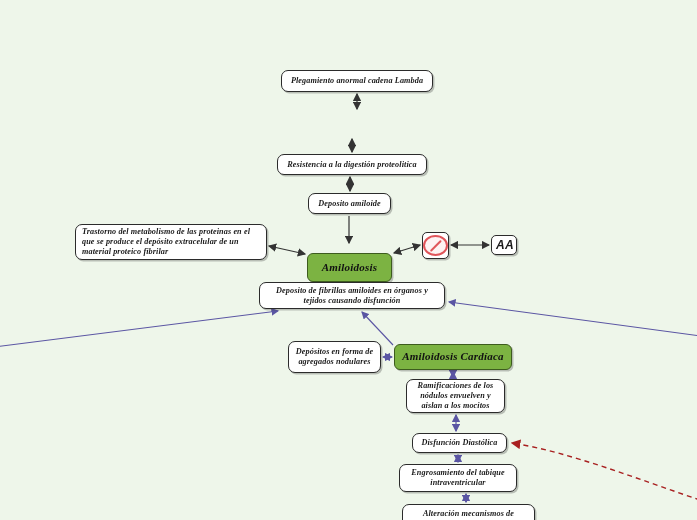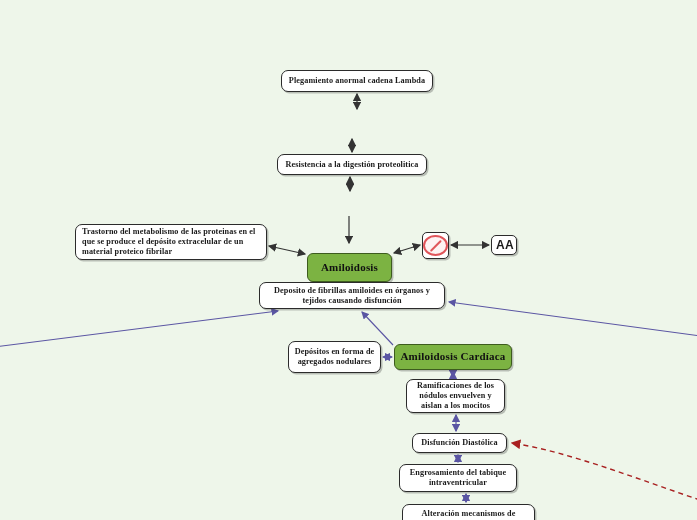--- a/index.html
+++ b/index.html
@@ -40,20 +40,21 @@
     font-weight: bold;
     font-size: 8.2px;
     line-height: 1.22;
     text-align: center;
     display: flex;
     align-items: center;
     justify-content: center;
     padding: 2px 4px;
     box-shadow: 1.5px 1.5px 0 rgba(60,60,60,0.30);
     letter-spacing: 0.1px;
+    font-style: italic;
   }
   .node span {
     display: block;
     width: 100%;
   }
   .node.green {
     background: #7cb342;
     border: 1.6px solid #3d5c1e;
     border-radius: 6px;
     font-size: 11px;
@@ -158,20 +159,23 @@
 
   <div class="node" style="left:281px; top:70px; width:152px; height:22px;">
     <span>Plegamiento anormal cadena Lambda</span>
   </div>
 
 
   <div class="node" style="left:277px; top:154px; width:150px; height:21px;border-radius:7px;">
     <span>Resistencia a la digestión proteolitica</span>
   </div>
 
+  <div class="node" style="left:308px; top:193px; width:83px; height:21px;">
+    <span>Deposito amiloide</span>
+  </div>
 
   <div class="node" style="left:75px; top:224px; width:192px; height:36px; text-align:left; justify-content:flex-start; padding-left:6px;">
     <span style="text-align:left;">Trastorno del metabolismo de las proteinas en el que se produce el depósito extracelular de un material proteico fibrilar</span>
   </div>
 
   <div class="node green" style="left:307px; top:253px; width:85px; height:29px;">
     <span>Amiloidosis</span>
   </div>
 
   <div class="node icon-node" style="left:422px; top:232px; width:27px; height:27px;">

